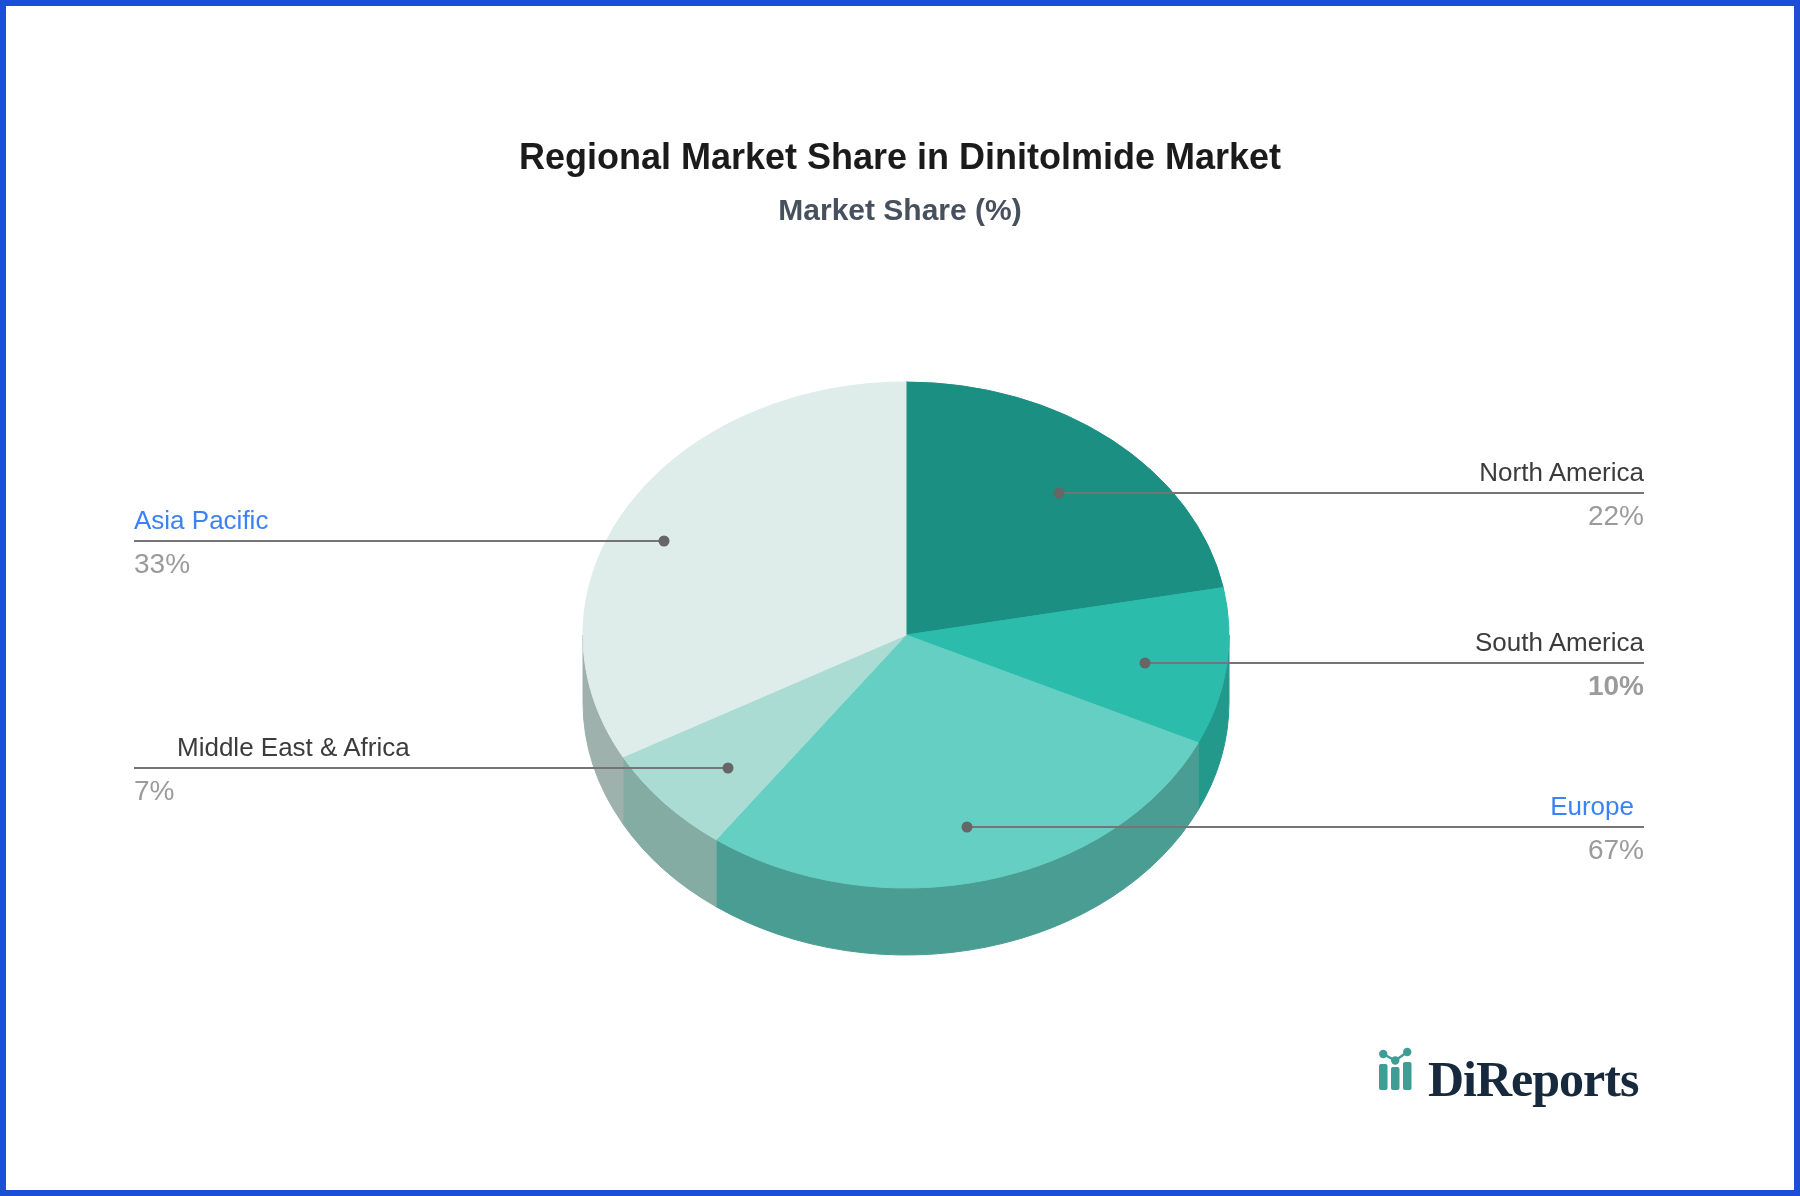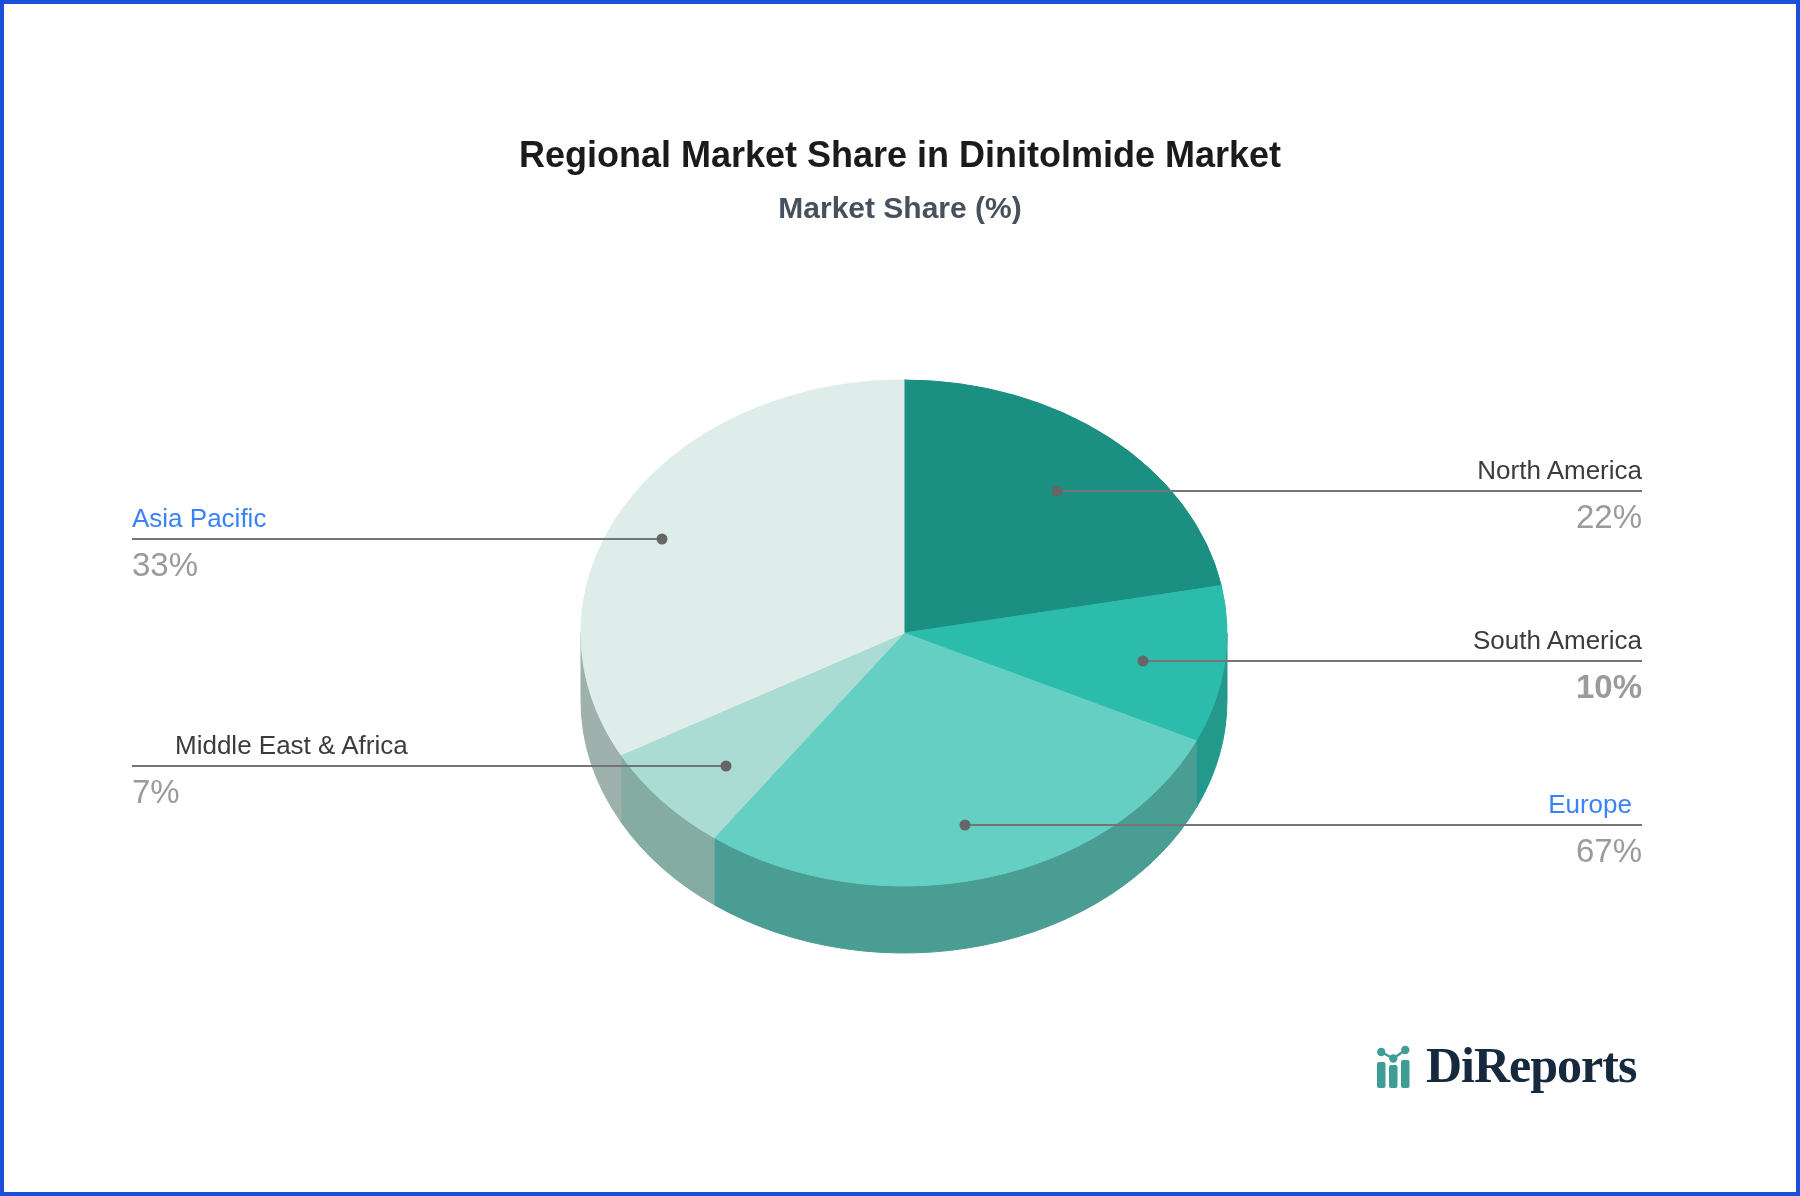--- a/index.html
+++ b/index.html
@@ -3,54 +3,54 @@
 <meta charset="utf-8">
 <style>
   html,body{margin:0;padding:0;background:#fff;}
   .page{
     position:relative;
     width:1800px;height:1196px;
     background:#ffffff;
     overflow:hidden;
     font-family:"Liberation Sans",sans-serif;
     box-sizing:border-box;
-    border:4px solid #1d4ed8;
+    border:6px solid #1d4ed8;
   }
   .chart-title{
     position:absolute;left:0;top:133px;width:100%;
     text-align:center;
     font-size:36px;font-weight:bold;color:#1B1B1B;
     line-height:1;letter-spacing:0;
   }
   .chart-subtitle{
     position:absolute;left:0;top:189px;width:100%;
     text-align:center;
     font-size:30px;font-weight:bold;color:#47515D;
     line-height:1;
   }
   .chart-svg{position:absolute;left:0;top:0;}
   .labels-layer{position:absolute;left:0;top:0;width:1800px;height:1196px;pointer-events:none;}
   .slice-name{
     position:absolute;font-size:26px;color:#3C3C3C;
     line-height:1;white-space:nowrap;
   }
   .slice-value{
-    position:absolute;font-size:33px;color:#9B9B9B;
+    position:absolute;font-size:28px;color:#9B9B9B;
     line-height:1;white-space:nowrap;
   }
   .logo{
     position:absolute;left:1370px;top:1036px;
     display:flex;align-items:flex-start;
   }
   .logo-icon{display:block;}
   .logo-icon .bar{fill:#3E9E95;}
   .logo-icon .dot{fill:#3E9E95;}
   .logo-icon .link{stroke:#3E9E95;stroke-width:2.4;fill:none;}
   .logo-text{
-    margin-left:8px;margin-top:0;
+    margin-left:8px;margin-top:12px;
     font-family:"Liberation Serif",serif;
     font-size:50px;font-weight:700;color:#16293D;
     line-height:1;letter-spacing:-1px;white-space:nowrap;
   }
 </style>
 </head>
 <body>
 
 <div class="page">
 

